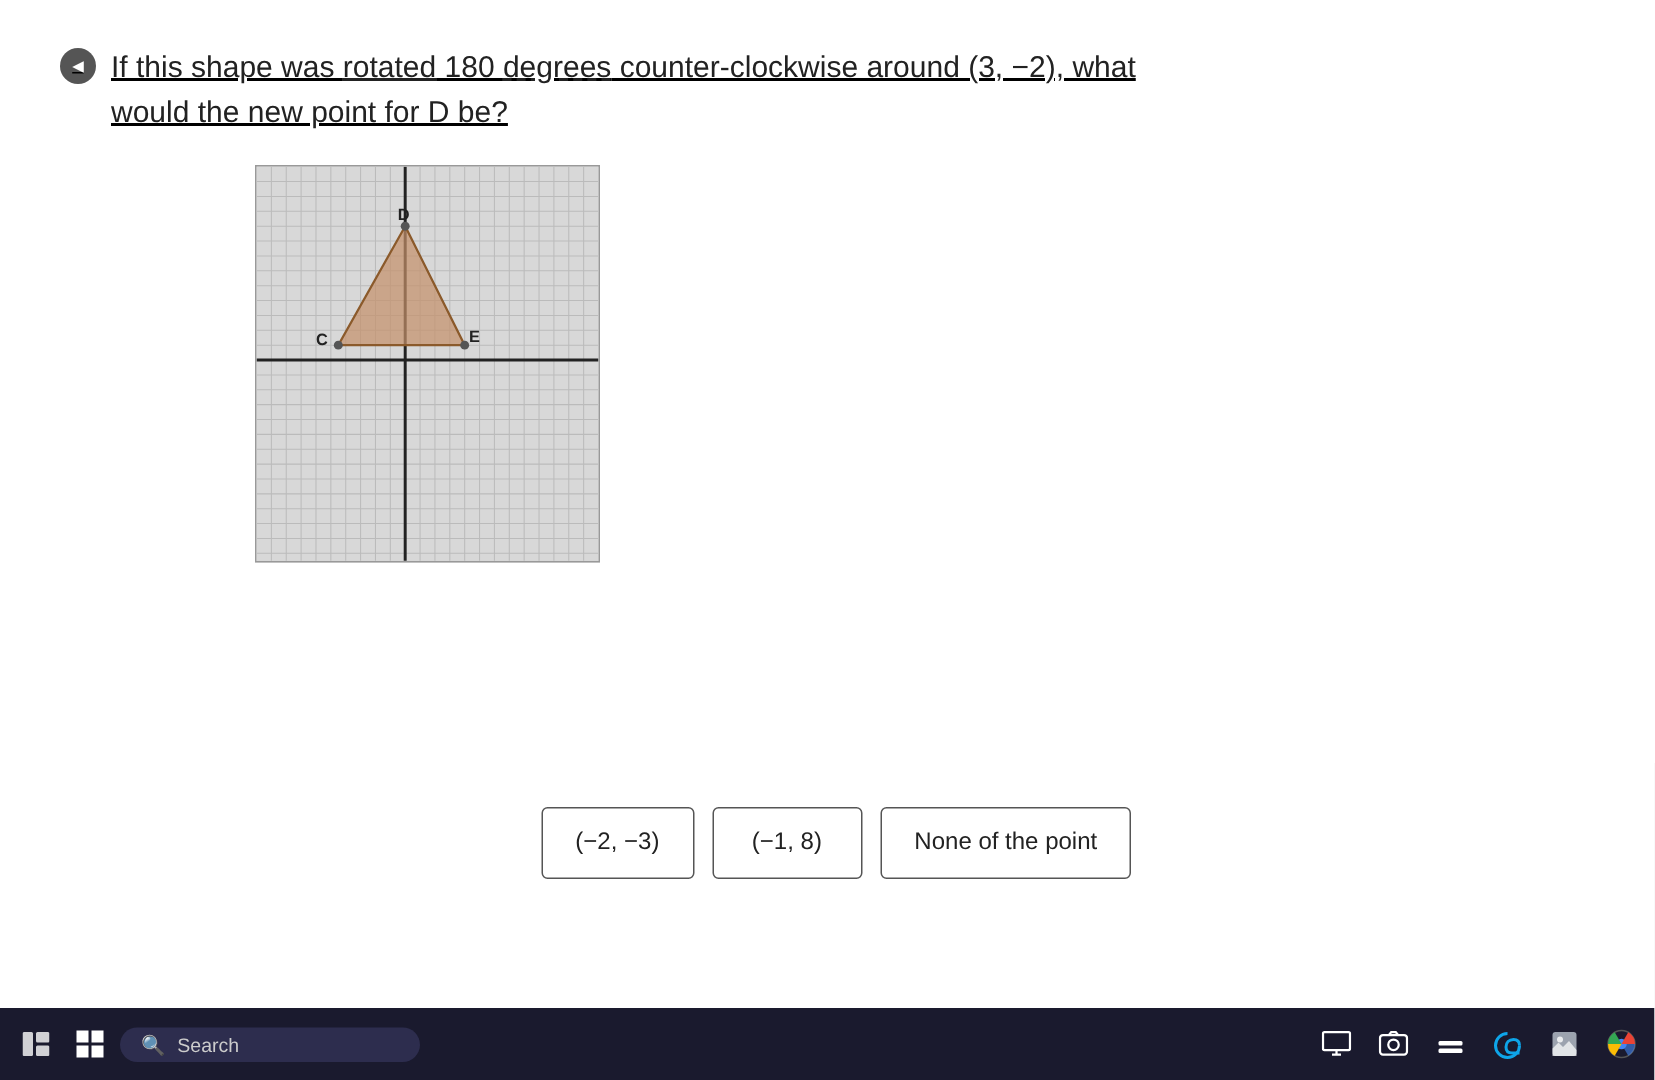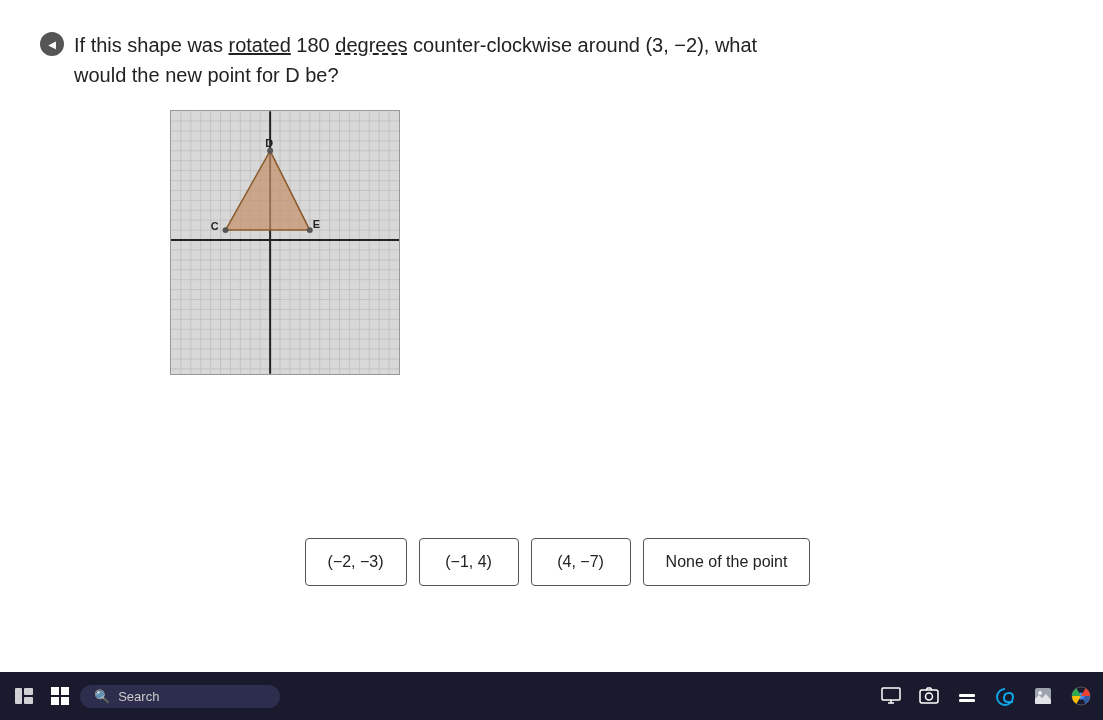--- a/index.html
+++ b/index.html
@@ -12,20 +12,21 @@
       overflow: hidden;
       position: relative;
     }
 
     .main-content {
       background: #ffffff;
       width: 100%;
       height: 676px;
       padding: 30px 40px;
       position: relative;
+      text-decoration: underline;
     }
 
     .question-header {
       display: flex;
       align-items: flex-start;
       gap: 10px;
       margin-bottom: 20px;
     }
 
     .audio-icon {
@@ -269,22 +270,21 @@
       <text x="40" y="120" font-size="11" fill="#222" font-weight="bold">C</text>
       <circle cx="55" cy="120" r="3" fill="#555"></circle>
 
       <text x="143" y="118" font-size="11" fill="#222" font-weight="bold">E</text>
       <circle cx="140" cy="120" r="3" fill="#555"></circle>
     </svg>
   </div>
 
   <div class="answers-row">
     <button class="answer-btn">(−2, −3)</button>
-    <button class="answer-btn">(−1, 4)</button>
-    <button class="answer-btn">(4, −7)</button>
+    <button class="answer-btn">(−1, 8)</button>
     <button class="answer-btn none-above">None of the point</button>
   </div>
 </div>
 
 <div class="taskbar">
 
   <div class="taskbar-sidebar-btn">
     <svg width="18" height="18" viewBox="0 0 18 18">
       <rect x="0" y="1" width="7" height="16" rx="1" fill="white" opacity="0.8"></rect>
       <rect x="9" y="1" width="9" height="7" rx="1" fill="white" opacity="0.8"></rect>

